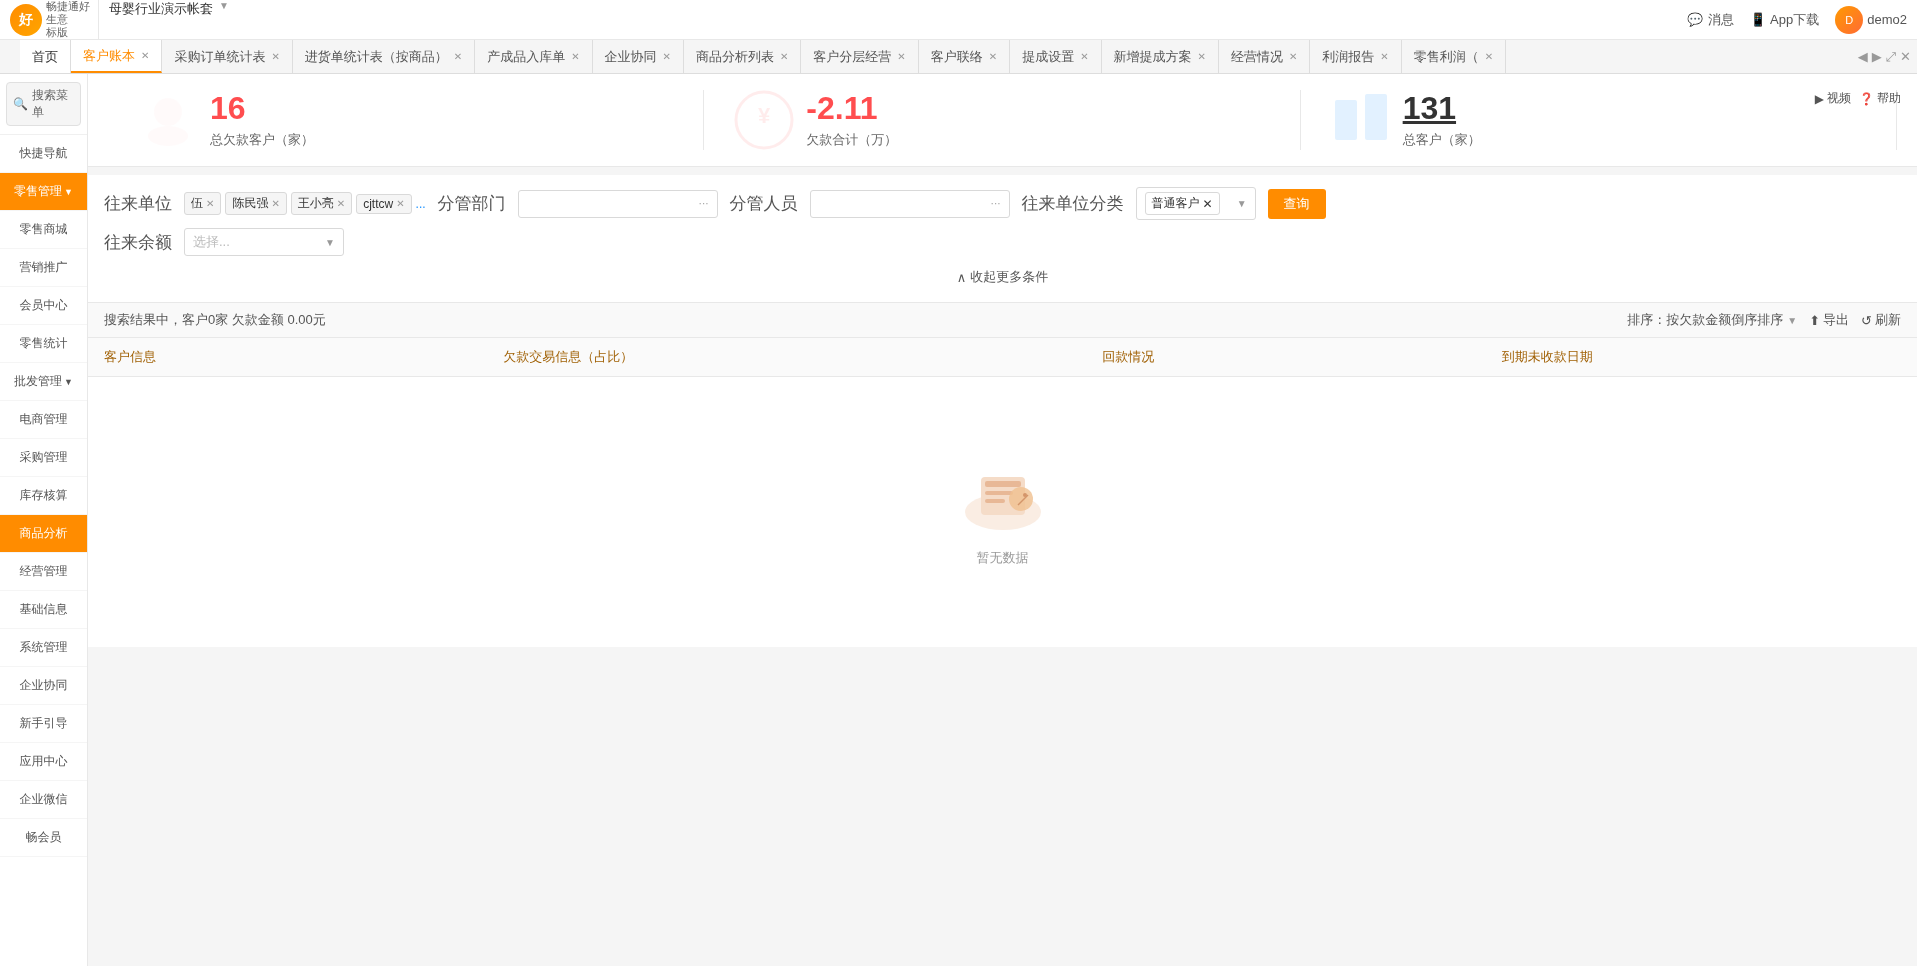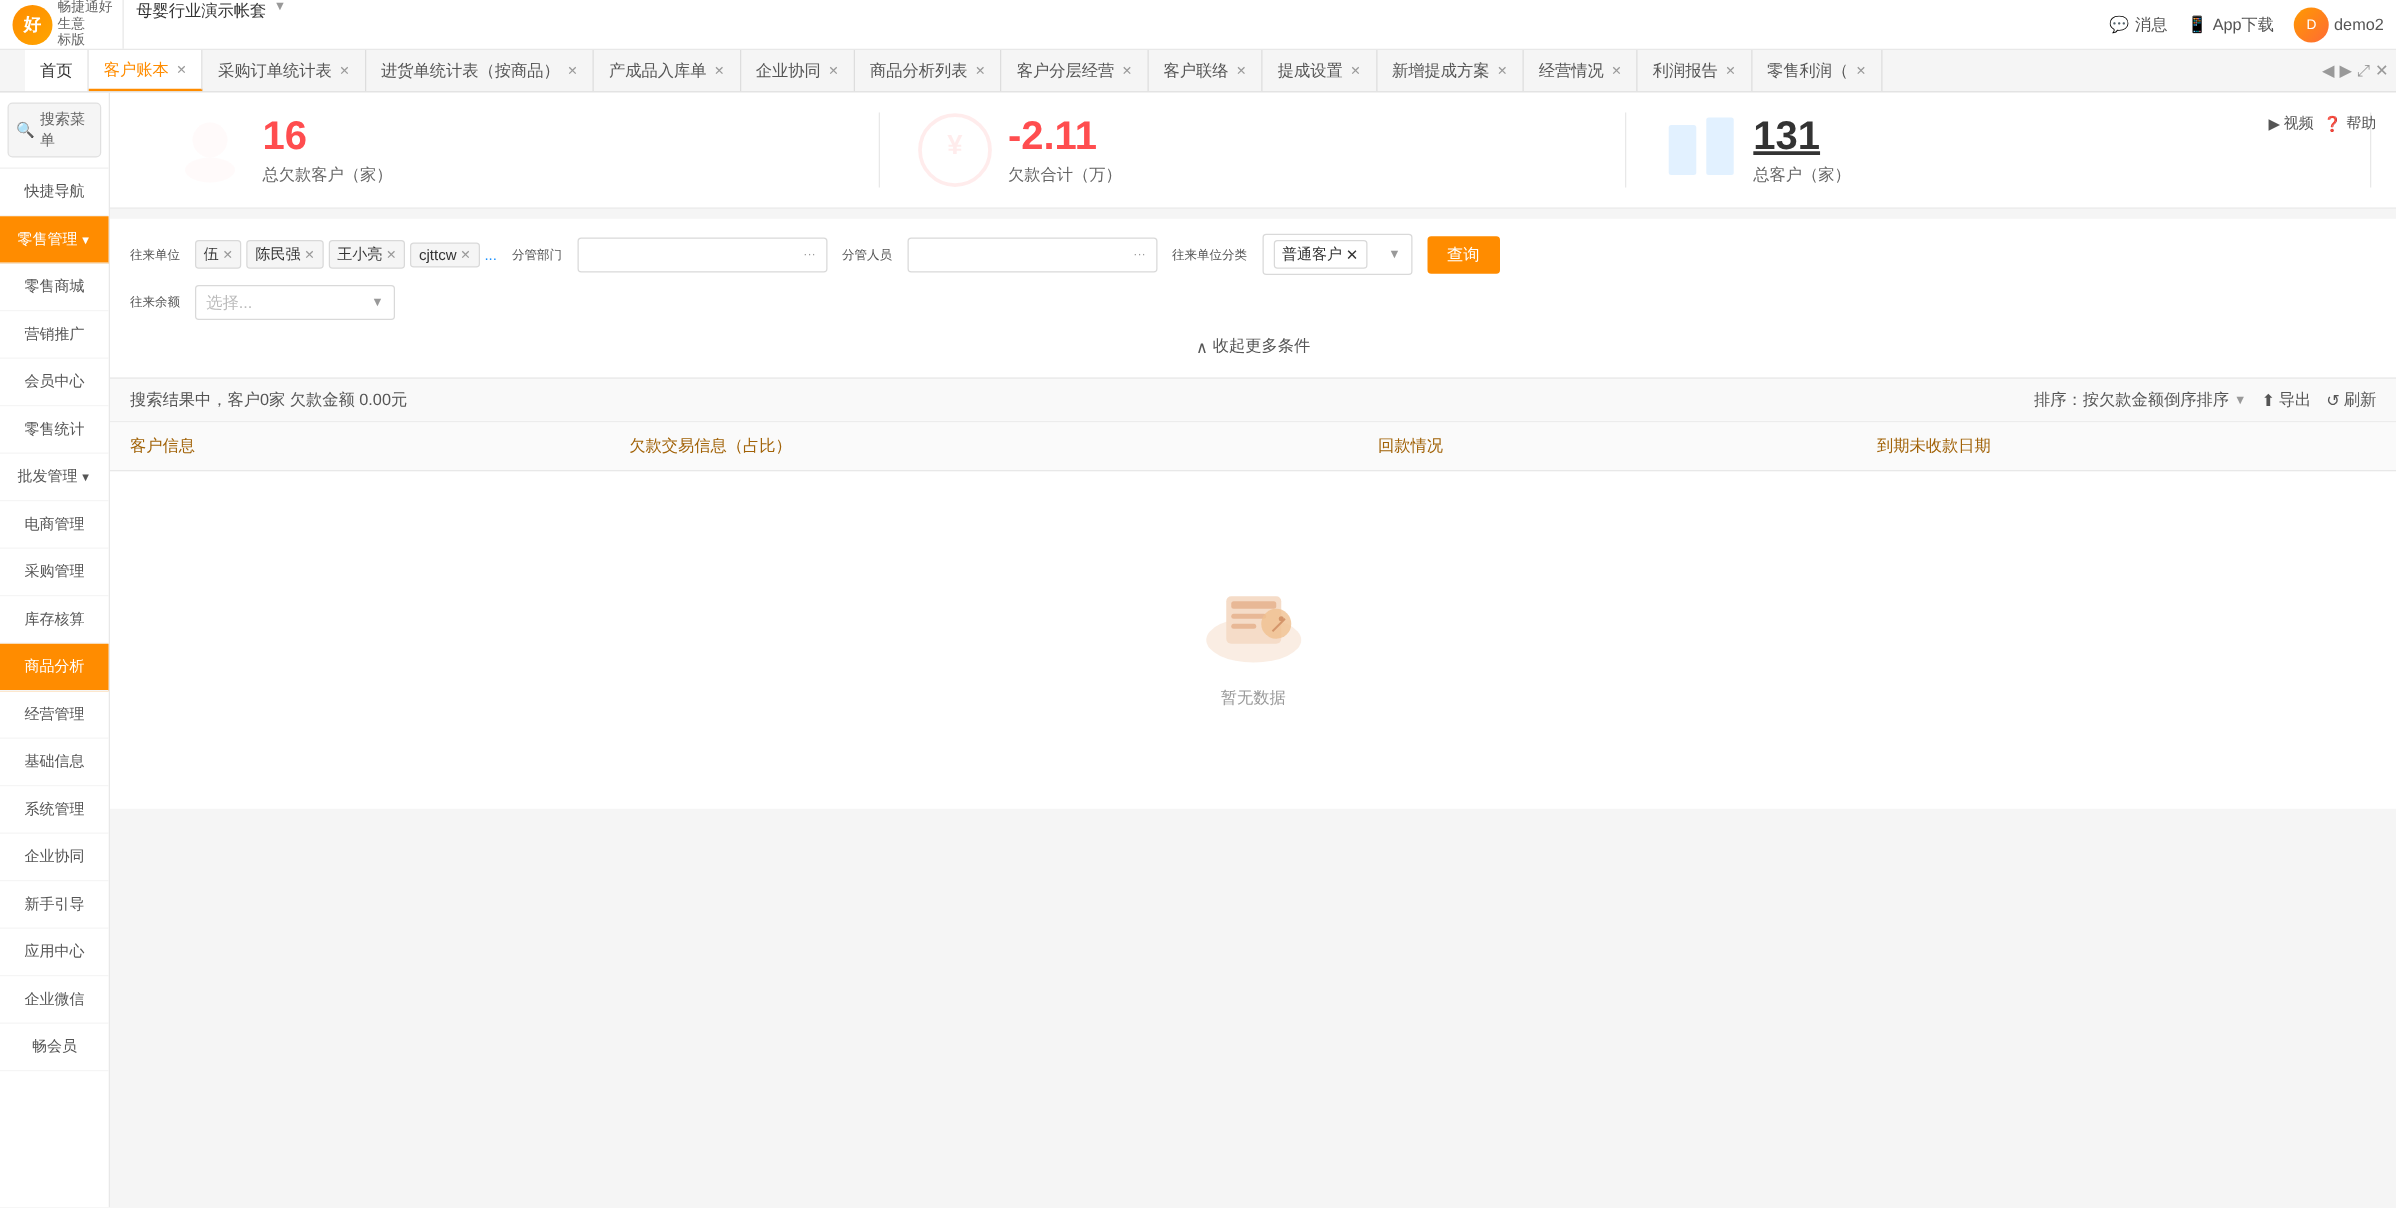--- a/index.html
+++ b/index.html
@@ -51,21 +51,21 @@
     .stat-number { font-size: 32px; font-weight: bold; line-height: 1.1; }
     .stat-number.red { color: #ff4d4f; }
     .stat-number.black { color: #333; font-weight: 700; text-decoration: underline; }
     .stat-label { font-size: 13px; color: #666; margin-top: 4px; }
     .stats-header-actions { position: absolute; right: 16px; top: 16px; display: flex; gap: 8px; }
     .stats-header-actions span { font-size: 12px; color: #555; cursor: pointer; display: flex; align-items: center; gap: 3px; }
 
     
     .filter-area { background: #fff; margin-top: 8px; padding: 12px 16px; }
     .filter-row { display: flex; align-items: center; gap: 12px; margin-bottom: 8px; flex-wrap: wrap; }
-    .filter-label { color: #555; font-size: 10px; flex-shrink: 0; white-space: nowrap; }
+    .filter-label { color: #555; font-size: 17px; flex-shrink: 0; white-space: nowrap; }
     .filter-tags { display: flex; align-items: center; gap: 4px; flex-wrap: wrap; }
     .filter-tag { background: #f5f5f5; border: 1px solid #d9d9d9; border-radius: 3px; padding: 2px 6px; font-size: 12px; display: flex; align-items: center; gap: 3px; }
     .filter-tag .tag-close { cursor: pointer; color: #999; font-size: 10px; }
     .filter-more { color: #1890ff; cursor: pointer; font-size: 12px; }
     .filter-select { border: 1px solid #d9d9d9; border-radius: 3px; padding: 4px 8px; min-width: 120px; display: flex; align-items: center; justify-content: space-between; cursor: pointer; font-size: 13px; background: #fff; }
     .filter-select-wide { min-width: 200px; }
     .filter-tag-selected { background: #fff; border: 1px solid #d9d9d9; border-radius: 3px; padding: 2px 6px; font-size: 12px; display: flex; align-items: center; gap: 3px; }
     .search-btn { background: #ff8c00; color: white; border: none; border-radius: 3px; padding: 6px 16px; cursor: pointer; font-size: 13px; }
     .collapse-btn { display: flex; align-items: center; justify-content: center; gap: 4px; color: #555; cursor: pointer; font-size: 13px; padding: 4px 0; }
 

